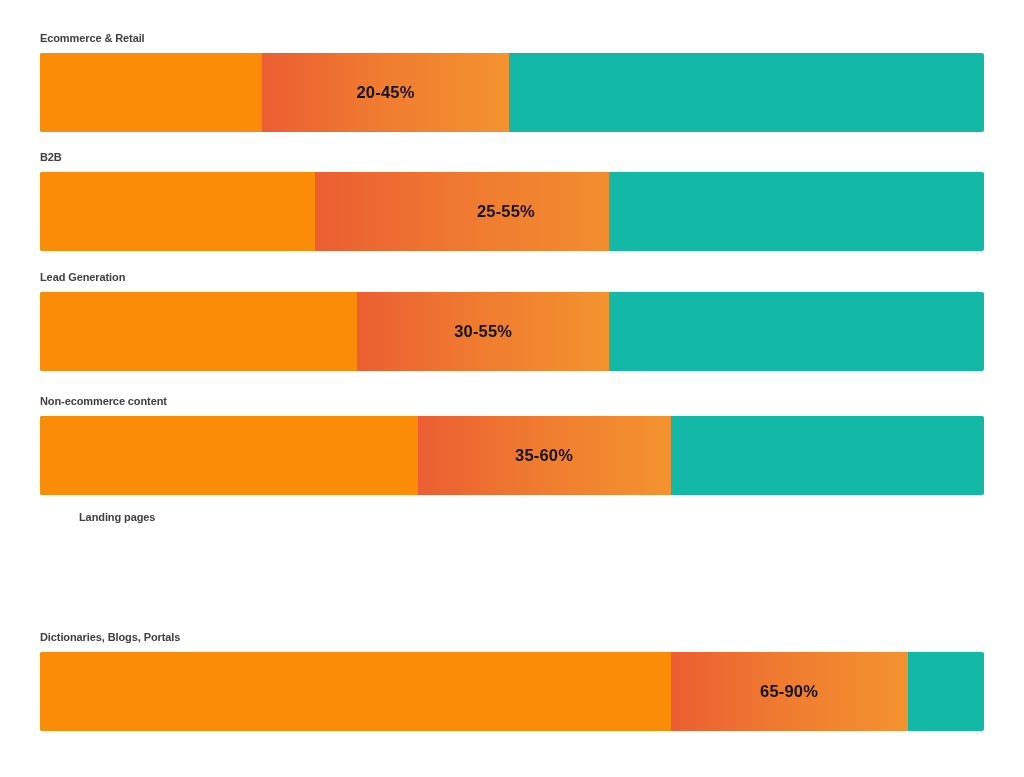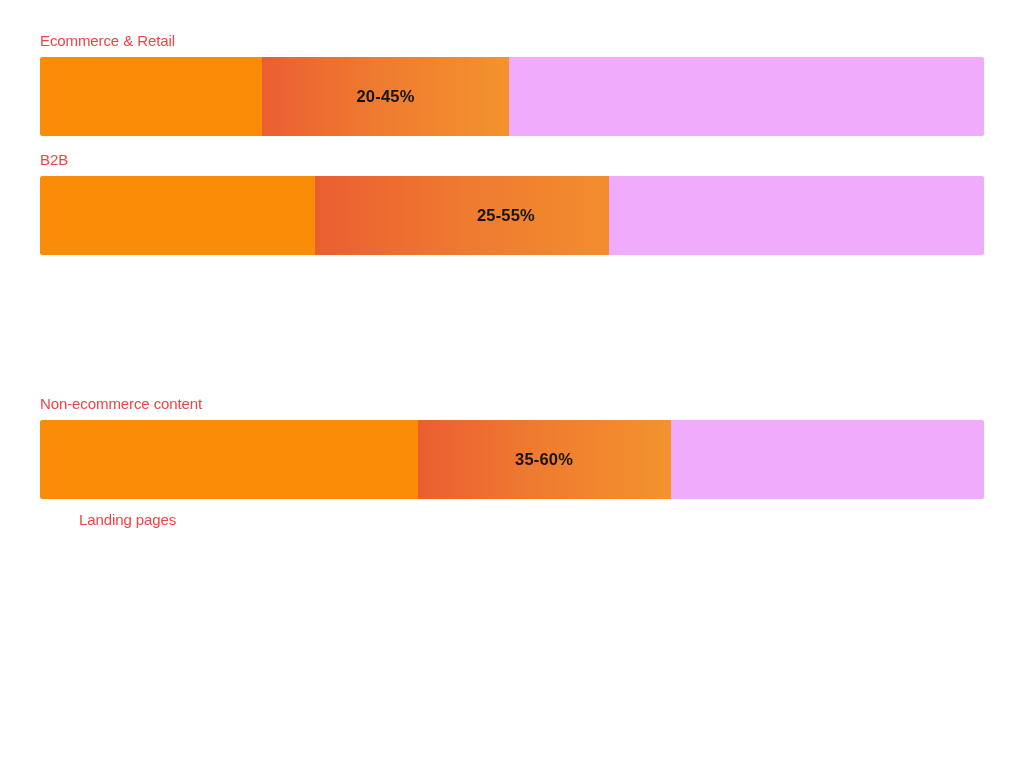--- a/index.html
+++ b/index.html
@@ -15,33 +15,33 @@
     width:1024px;height:777px;
     box-sizing:border-box;
     padding:0;
   }
   .row{
     position:absolute;
     left:40px;
     width:944px;
   }
   .row-label{
-    font-size:15px;
-    font-weight:normal;
-    color:#ef4444;
+    font-size:11px;
+    font-weight:bold;
+    color:#404040;
     letter-spacing:-0.1px;
     line-height:1;
     margin:0 0 9px 0;
     white-space:nowrap;
   }
   .bar-track{
     position:relative;
     width:100%;
     height:79px;
-    background:#f0abfc;
+    background:#14b8a6;
     border-radius:2px;
     overflow:hidden;
   }
   .bar-fill{
     position:absolute;
     left:0;top:0;bottom:0;
     border-radius:2px 0 0 2px;
     overflow:hidden;
   }
   .seg-solid{
@@ -89,31 +89,53 @@
     <div class="bar-track">
       <div class="bar-fill" style="width: 60.3%;">
         <div class="seg-solid" style="width: 48.2587%;"></div>
         <div class="seg-grad" style="left: 48.2587%; width: 51.7413%; padding-left: 44px;">
           <span class="value-label">25-55%</span>
         </div>
       </div>
     </div>
   </div>
 
+  <div class="row" style="top:272px;">
+    <div class="row-label">Lead Generation</div>
+    <div class="bar-track">
+      <div class="bar-fill" style="width: 60.3%;">
+        <div class="seg-solid" style="width: 55.7214%;"></div>
+        <div class="seg-grad" style="left: 55.7214%; width: 44.2786%;">
+          <span class="value-label">30-55%</span>
+        </div>
+      </div>
+    </div>
+  </div>
 
   <div class="row" style="top:396px;">
     <div class="row-label">Non-ecommerce content</div>
     <div class="bar-track">
       <div class="bar-fill" style="width: 66.8%; text-decoration: underline;">
         <div class="seg-solid" style="width: 59.8802%;"></div>
         <div class="seg-grad" style="left: 59.8802%; width: 40.1198%;">
           <span class="value-label">35-60%</span>
         </div>
       </div>
     </div>
   </div>
 
   <div class="row" style="top:512px;margin-left:39px;">
     <div class="row-label">Landing pages</div>
   </div>
 
+  <div class="row" style="top:632px;">
+    <div class="row-label">Dictionaries, Blogs, Portals</div>
+    <div class="bar-track">
+      <div class="bar-fill" style="width: 91.9%;">
+        <div class="seg-solid" style="width: 72.6877%;"></div>
+        <div class="seg-grad" style="left: 72.6877%; width: 27.3123%;">
+          <span class="value-label">65-90%</span>
+        </div>
+      </div>
+    </div>
+  </div>
 
 </div>
 
 </body></html>

